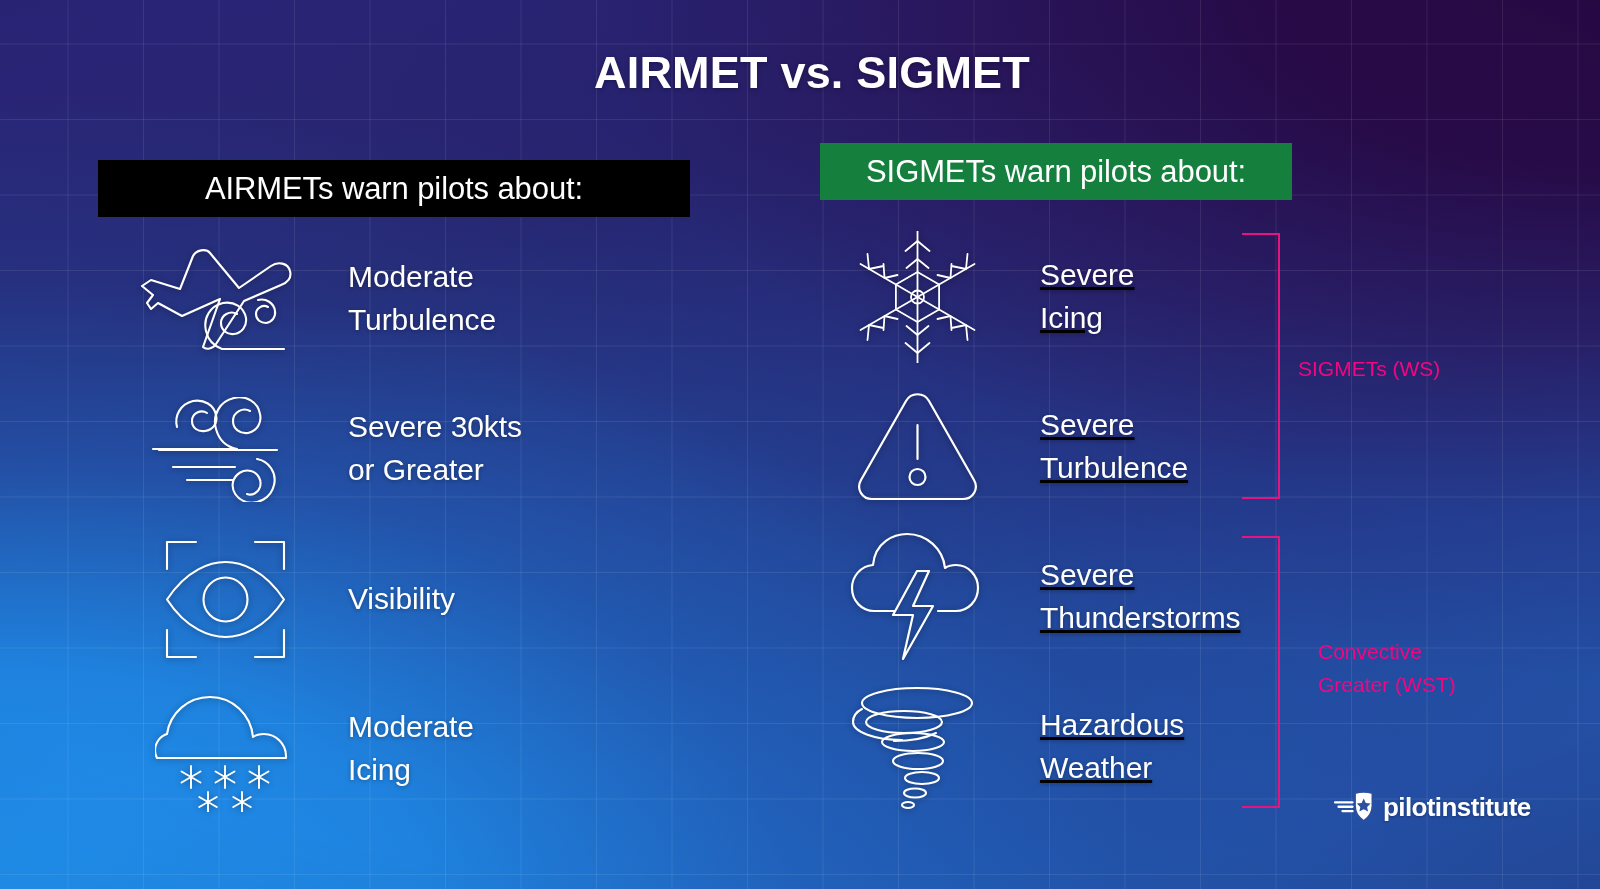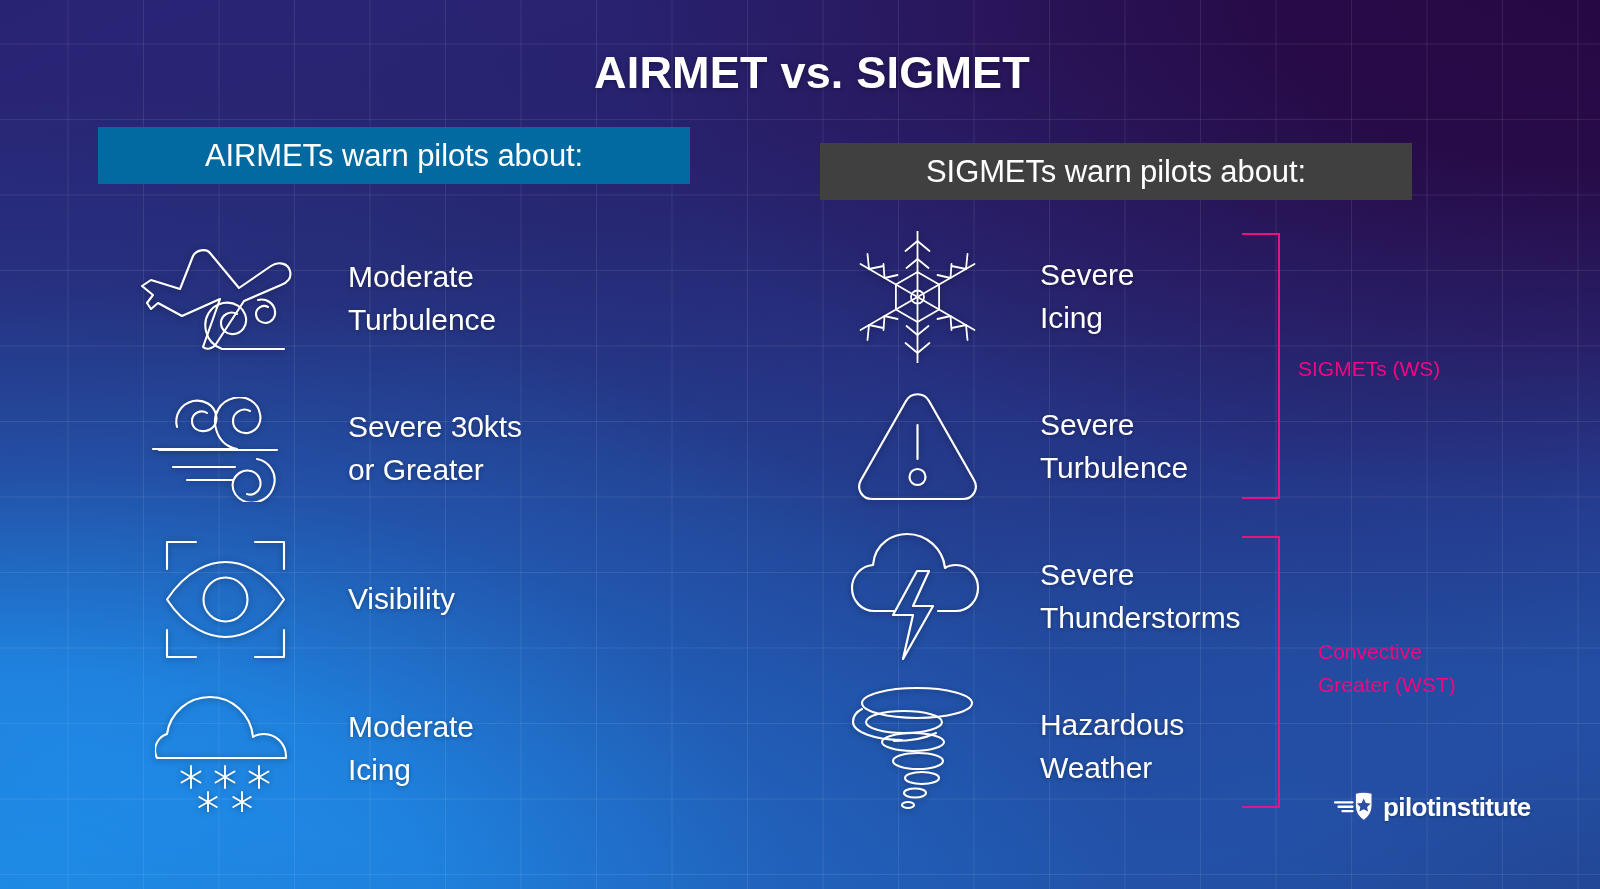--- a/index.html
+++ b/index.html
@@ -46,26 +46,26 @@
   }
 
   .banner {
     position:absolute;
     height:57px;
     display:flex; align-items:center; justify-content:center;
     font-size:31px; color:#ffffff;
     padding:0 22px;
     letter-spacing:-.1px;
   }
-  #banner-airmet { left:98px; top:127px; width:592px; background:#0369a1; }
-  #banner-sigmet { left:820px; top:143px; width:592px; background:#404040; }
+  #banner-airmet { left:98px; top:160px; width:592px; background:#000000; }
+  #banner-sigmet { left:820px; top:143px; width:472px; background:#15803d; }
 
   .col { position:absolute; width:640px; }
   #col-left  { left:130px;  top:224px; }
-  #col-right { left:822px;  top:222px; }
+  #col-right { left:822px;  top:222px;text-decoration:underline; }
 
   .row {
     position:relative;
     display:flex; align-items:center;
     height:150px;
     gap:28px;
   }
   .row-icon {
     width:190px; flex:0 0 190px;
     display:flex; align-items:center; justify-content:center;

